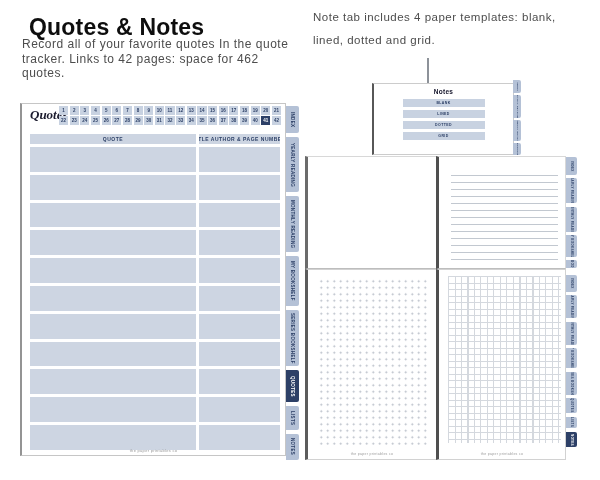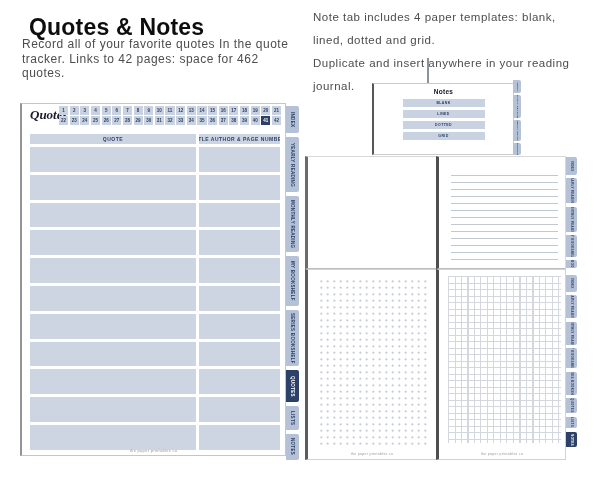--- a/index.html
+++ b/index.html
@@ -245,21 +245,20 @@
     <div class="tab" style="top: 93px; height: 56px; font-size: 4.5px;">MONTHLY READING</div>
     <div class="tab" style="top: 153px; height: 50px; font-size: 4.5px;">MY BOOKSHELF</div>
     <div class="tab" style="top: 207px; height: 56px; font-size: 4.5px;">SERIES BOOKSHELF</div>
     <div class="tab dark" style="top: 267px; height: 32px; font-size: 4.5px;">QUOTES</div>
     <div class="tab" style="top: 303px; height: 24px; font-size: 4.5px;">LISTS</div>
     <div class="tab" style="top: 331px; height: 26px; font-size: 4.5px;">NOTES</div>
   </div>
 
 <div class="abs descR">
   <p>Note tab includes 4 paper templates: blank, lined, dotted and grid.</p>
-  <p>Duplicate and insert anywhere in your reading journal.</p>
 </div>
 
 <div class="abs connector"></div>
 
 <div class="abs notes-card">
   <div class="notes-title">Notes</div>
   <div>
       <div class="nbtn">BLANK</div>
       <div class="nbtn">LINED</div>
       <div class="nbtn">DOTTED</div>

